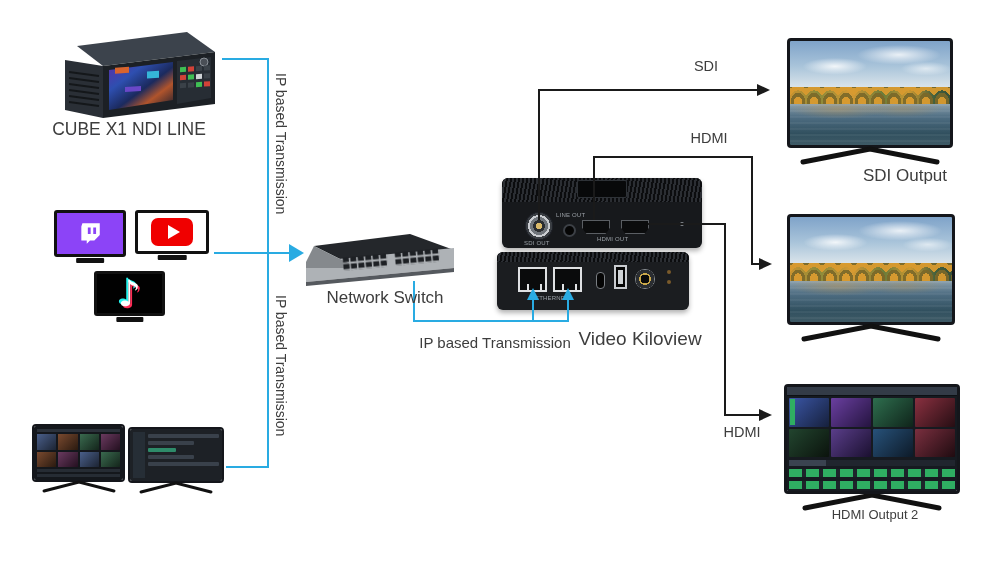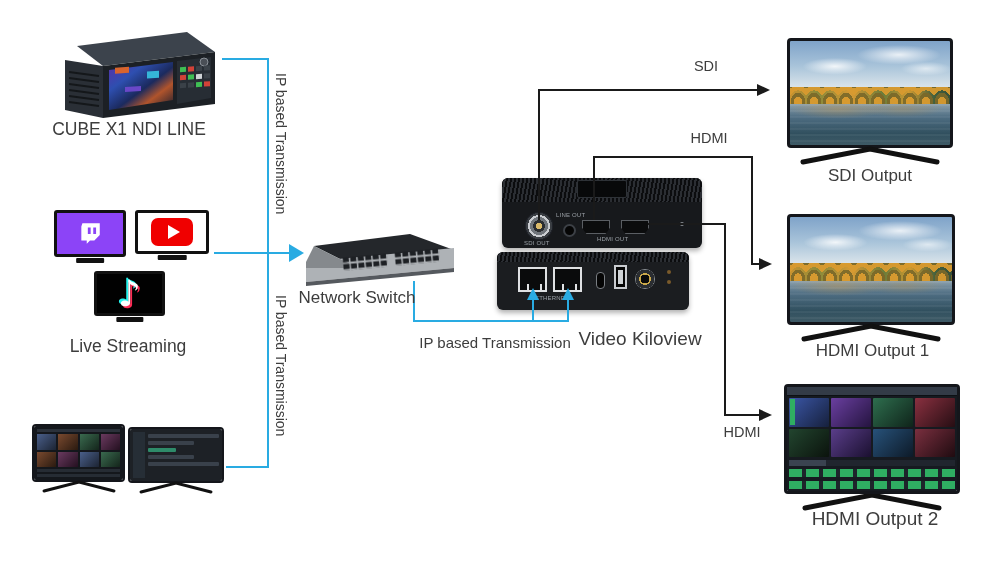--- a/index.html
+++ b/index.html
@@ -158,21 +158,20 @@
   <div class="mon yt" style="left:135px;top:210px;width:74px;height:44px;">
     <div class="yt-btn">
         <div class="yt-tri"></div>
       </div>
     <div class="standbar"></div>
   </div>
   <div class="mon tk" style="left:94px;top:271px;width:71px;height:45px;">
     <div class="tk-note">♪</div>
     <div class="standbar"></div>
   </div>
-  <div class="label" style="left:40px;top:336px;width:176px;font-size:17.5px;">Live Streaming</div>
 
   <div class="tv" style="left:32px;top:424px;width:93px;height:58px;">
     <div class="bezel" style="border-width:2px;">
       <div class="kv">
         <div class="kv-bar"></div>
         <div class="kv-grid">
             <div class="k1"></div>
             <div class="k2"></div>
             <div class="k3"></div>
             <div class="k4"></div>
@@ -217,21 +216,21 @@
     <polygon points="8,30 156,16 156,36 8,50" fill="#aeb2b6"></polygon>
     <polygon points="8,50 156,36 156,40 8,54" fill="#55595e"></polygon>
     <polygon points="8,30 16,14 52,32 52,36 8,36" fill="#85898d"></polygon>
     <g transform="translate(44,25) rotate(-5.4)">
         <rect width="45" height="14" fill="url(#pports)"></rect>
       </g>
     <g transform="translate(96,20) rotate(-5.4)">
         <rect width="45" height="14" fill="url(#pports)"></rect>
       </g>
   </svg>
-  <div class="label" style="left:276px;top:288px;width:162px;font-size:17px;">Network Switch</div>
+  <div class="label" style="left:304px;top:288px;width:162px;font-size:17px;">Network Switch</div>
 
   <div class="unit" style="left:502px;top:178px;width:200px;height:70px;">
     <div class="fins"></div>
     <div class="topbadge"></div>
     <div class="bnc" style="left:23px;top:34px;width:28px;height:28px;"></div>
     <div class="portlbl" style="left:22px;top:62px;">SDI OUT</div>
     <div class="jack" style="left:61px;top:46px;"></div>
     <div class="portlbl" style="left:54px;top:34px;">LINE OUT</div>
     <div class="hdmi" style="left:80px;top:42px;"></div>
     <div class="hdmi" style="left:119px;top:42px;"></div>
@@ -255,33 +254,32 @@
   <div class="tv" style="left:787px;top:38px;width:166px;height:110px;">
     <div class="bezel">
         <div class="sky"></div>
         <div class="trees"></div>
         <div class="water"></div>
       </div>
     <svg class="stand" width="150" height="19" viewBox="0 0 150 19">
         <polyline points="8,16 75,3 142,16" stroke="#111" stroke-width="5" fill="none" stroke-linecap="round"></polyline>
       </svg>
   </div>
-  <div class="label" style="left:795px;top:166px;width:150px;font-size:17px;">SDI Output</div>
+  <div class="label" style="left:830px;top:166px;width:150px;font-size:17px;">SDI Output</div>
 
   <div class="tv" style="left:787px;top:214px;width:168px;height:111px;">
     <div class="bezel">
         <div class="sky"></div>
         <div class="trees"></div>
         <div class="water"></div>
       </div>
     <svg class="stand" width="150" height="19" viewBox="0 0 150 19">
         <polyline points="8,16 75,3 142,16" stroke="#111" stroke-width="5" fill="none" stroke-linecap="round"></polyline>
       </svg>
   </div>
-  <div class="label" style="left:795px;top:341px;width:155px;font-size:17px;">HDMI Output 1</div>
 
   <div class="tv" style="left:784px;top:384px;width:176px;height:110px;">
     <div class="bezel" style="position:relative;">
       <div class="mv">
         <div class="mv-top"></div>
         <div class="mv-grid">
             <div class="m1"></div>
             <div class="m2"></div>
             <div class="m3"></div>
             <div class="m4"></div>
@@ -293,21 +291,21 @@
         <div class="mv-bar"></div>
         <div class="mv-chips"></div>
         <div class="mv-chips"></div>
       </div>
       <div class="mv-tab"></div>
     </div>
     <svg class="stand" width="150" height="19" viewBox="0 0 150 19">
         <polyline points="8,16 75,3 142,16" stroke="#111" stroke-width="5" fill="none" stroke-linecap="round"></polyline>
       </svg>
   </div>
-  <div class="label" style="left:795px;top:508px;width:160px;font-size:19px;text-align:center;">HDMI Output 2</div>
+  <div class="label" style="left:795px;top:508px;width:160px;font-size:13px;text-align:center;">HDMI Output 2</div>
 
   <svg class="connectors" width="1000" height="580">
 
     <path class="cy" d="M222,59 H268 V467 H226"></path>
 
     <path class="cy" d="M214,253 H289"></path>
     <polygon class="cyf" points="289,244 304,253 289,262"></polygon>
 
     <path class="cy" d="M414,281 V321 H568 V299 M533,321 V299"></path>
     <polygon class="cyf" points="527,300 533,288 539,300"></polygon>

